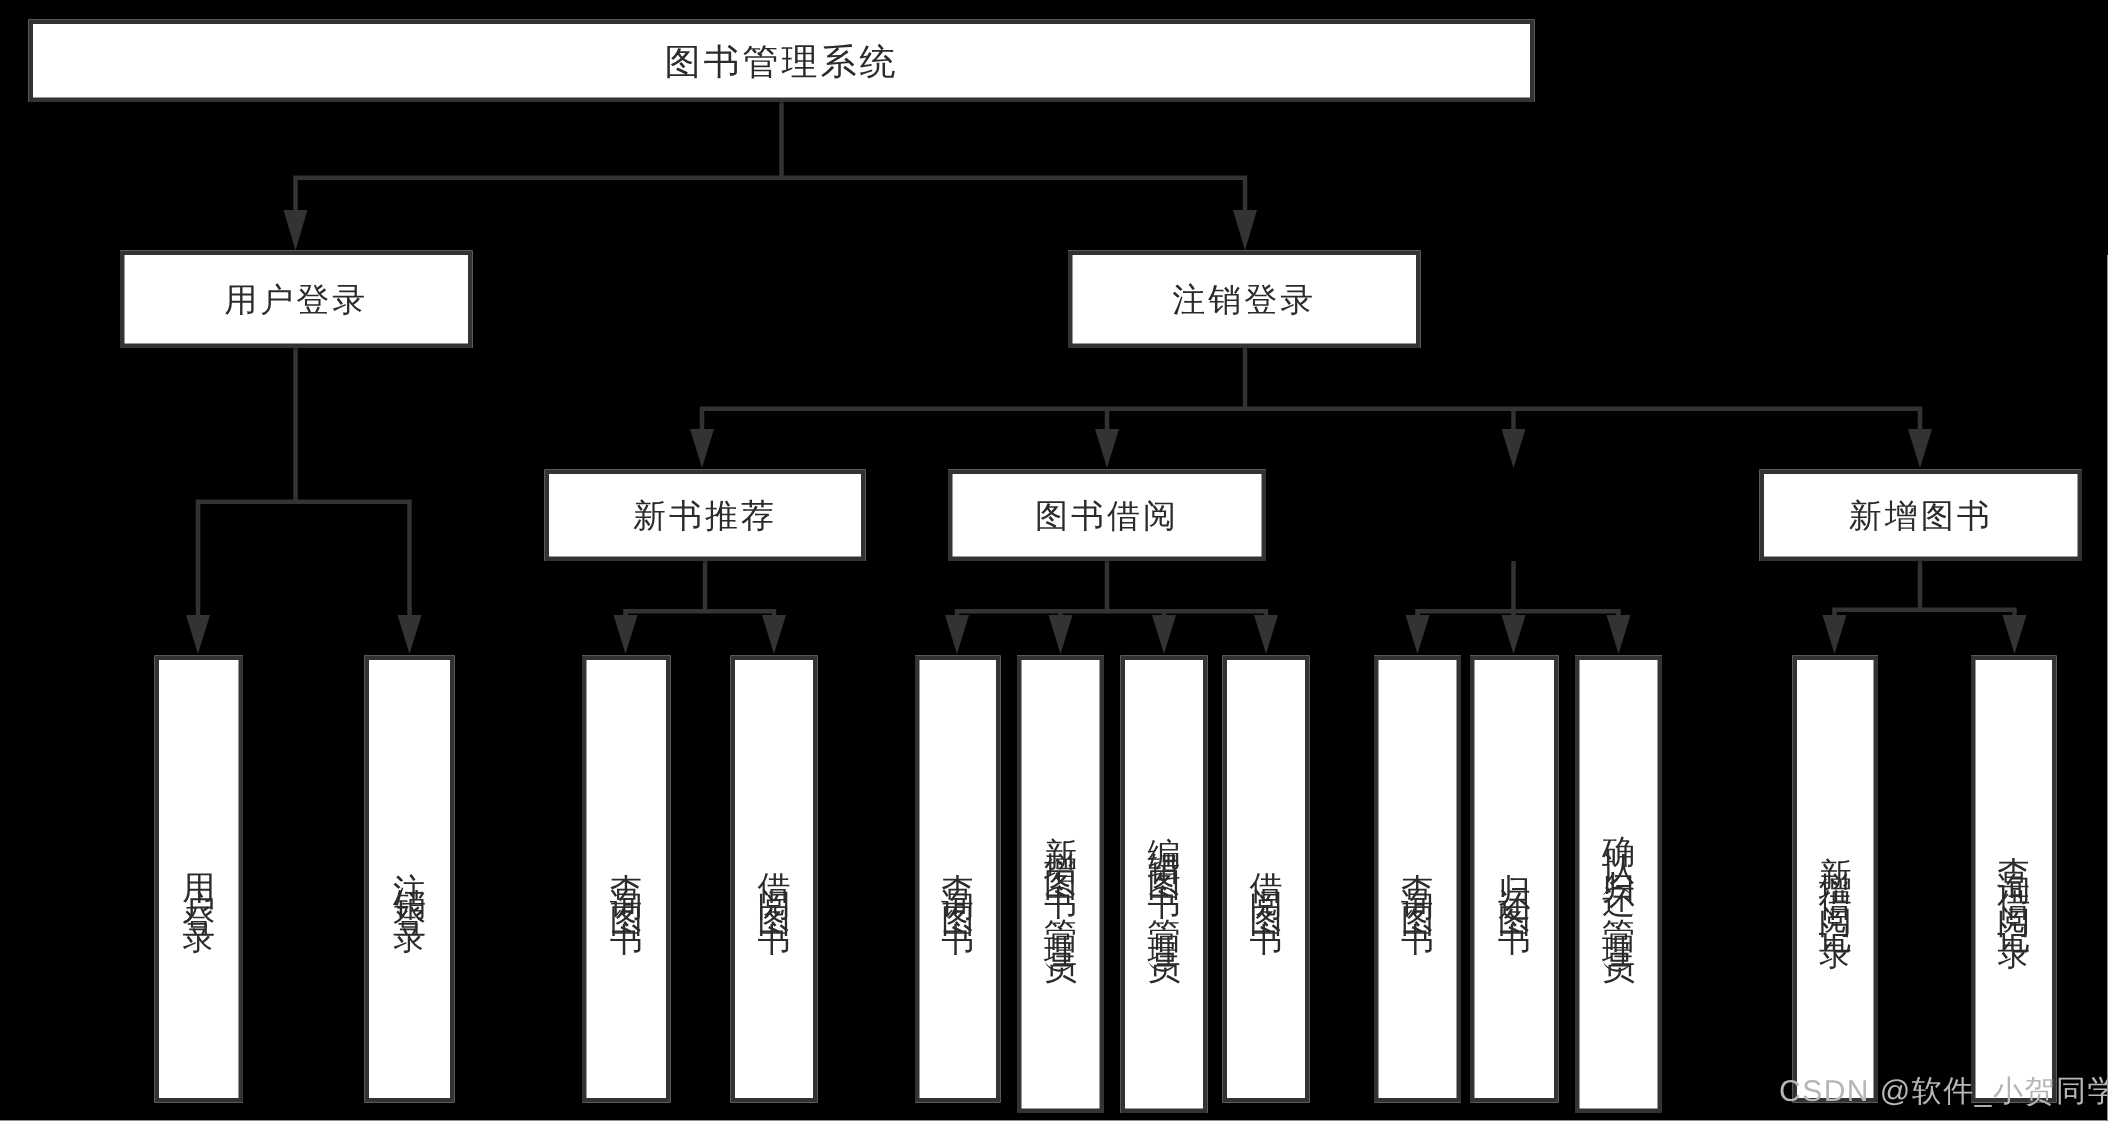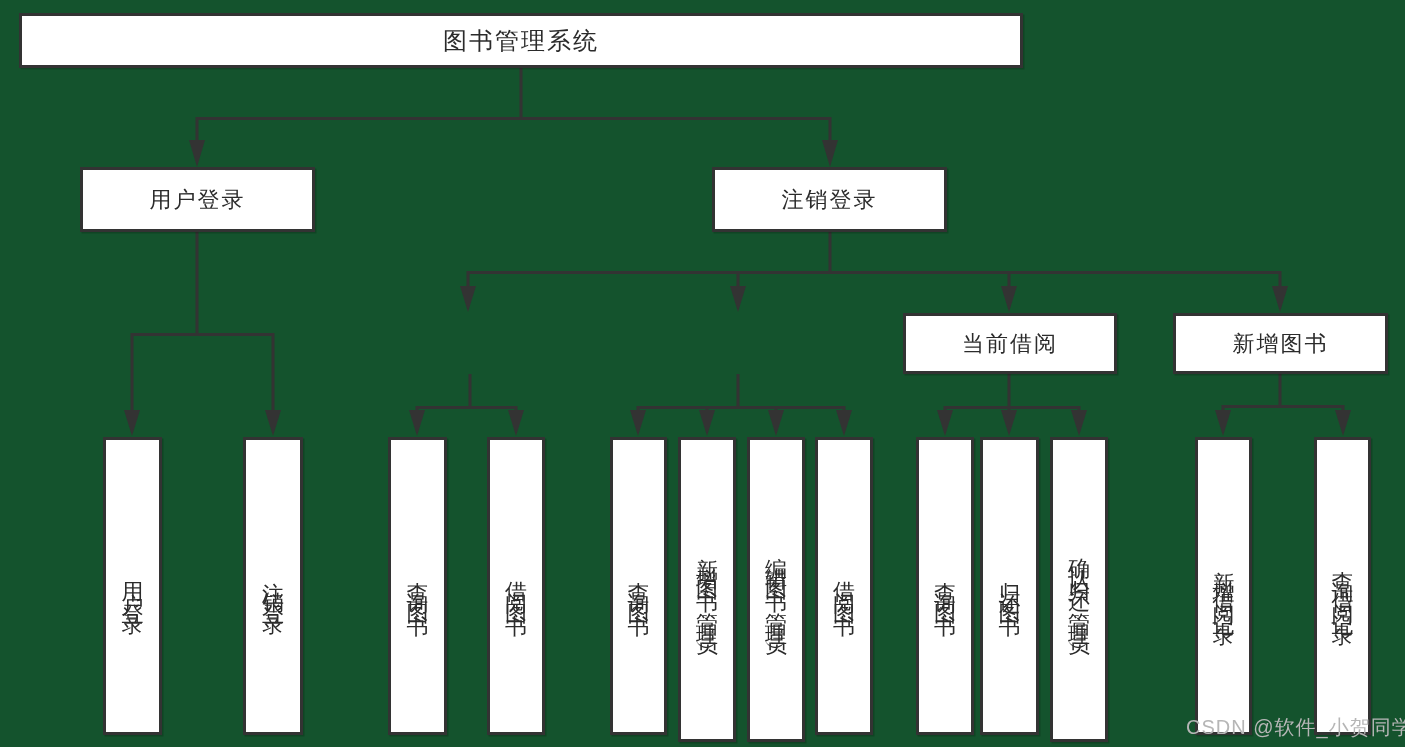--- a/index.html
+++ b/index.html
@@ -1,17 +1,17 @@
 <!DOCTYPE html>
 <html><head>
 <meta charset="utf-8">
 <style>
   html,body{margin:0;padding:0;background:#ffffff;}
   .canvas{
-    position:relative;width:1405px;height:747px;background:#14532d;
+    position:relative;width:1405px;height:747px;background:#000000;
     font-family:"Liberation Sans","DejaVu Sans",sans-serif;overflow:hidden;
   }
   svg.connectors{position:absolute;left:0;top:0;}
   .node{
     position:absolute;box-sizing:border-box;border:3px solid #333333;background:#ffffff;
     display:flex;align-items:center;justify-content:center;color:#2b2b2b;
     box-shadow:1.5px 1.5px 0 rgba(0,0,0,0.18);
   }
   .node.h .lbl{font-size:22px;letter-spacing:2px;white-space:nowrap;}
   .node.lvl1 .lbl{font-size:24px;}
@@ -73,22 +73,25 @@
     <span class="lbl">图书管理系统</span>
   </div>
 
   <div class="node h" style="left:80px;top:167px;width:235px;height:65px">
     <span class="lbl">用户登录</span>
   </div>
   <div class="node h" style="left:712px;top:167px;width:235px;height:65px">
     <span class="lbl">注销登录</span>
   </div>
 
-  <div class="node h" style="left:903px;top:313px;width:214px;height:61px">
-    <span class="lbl">当前借阅</span>
+  <div class="node h" style="left:363px;top:313px;width:214px;height:61px">
+    <span class="lbl">新书推荐</span>
+  </div>
+  <div class="node h" style="left:632px;top:313px;width:212px;height:61px">
+    <span class="lbl">图书借阅</span>
   </div>
   <div class="node h" style="left:1173px;top:313px;width:215px;height:61px">
     <span class="lbl">新增图书</span>
   </div>
 
   <div class="node v" style="left:103px;top:437px;width:59px;height:298px">
     <span class="lbl">用户登录</span>
   </div>
   <div class="node v" style="left:243px;top:437px;width:60px;height:298px">
     <span class="lbl">注销登录</span>

